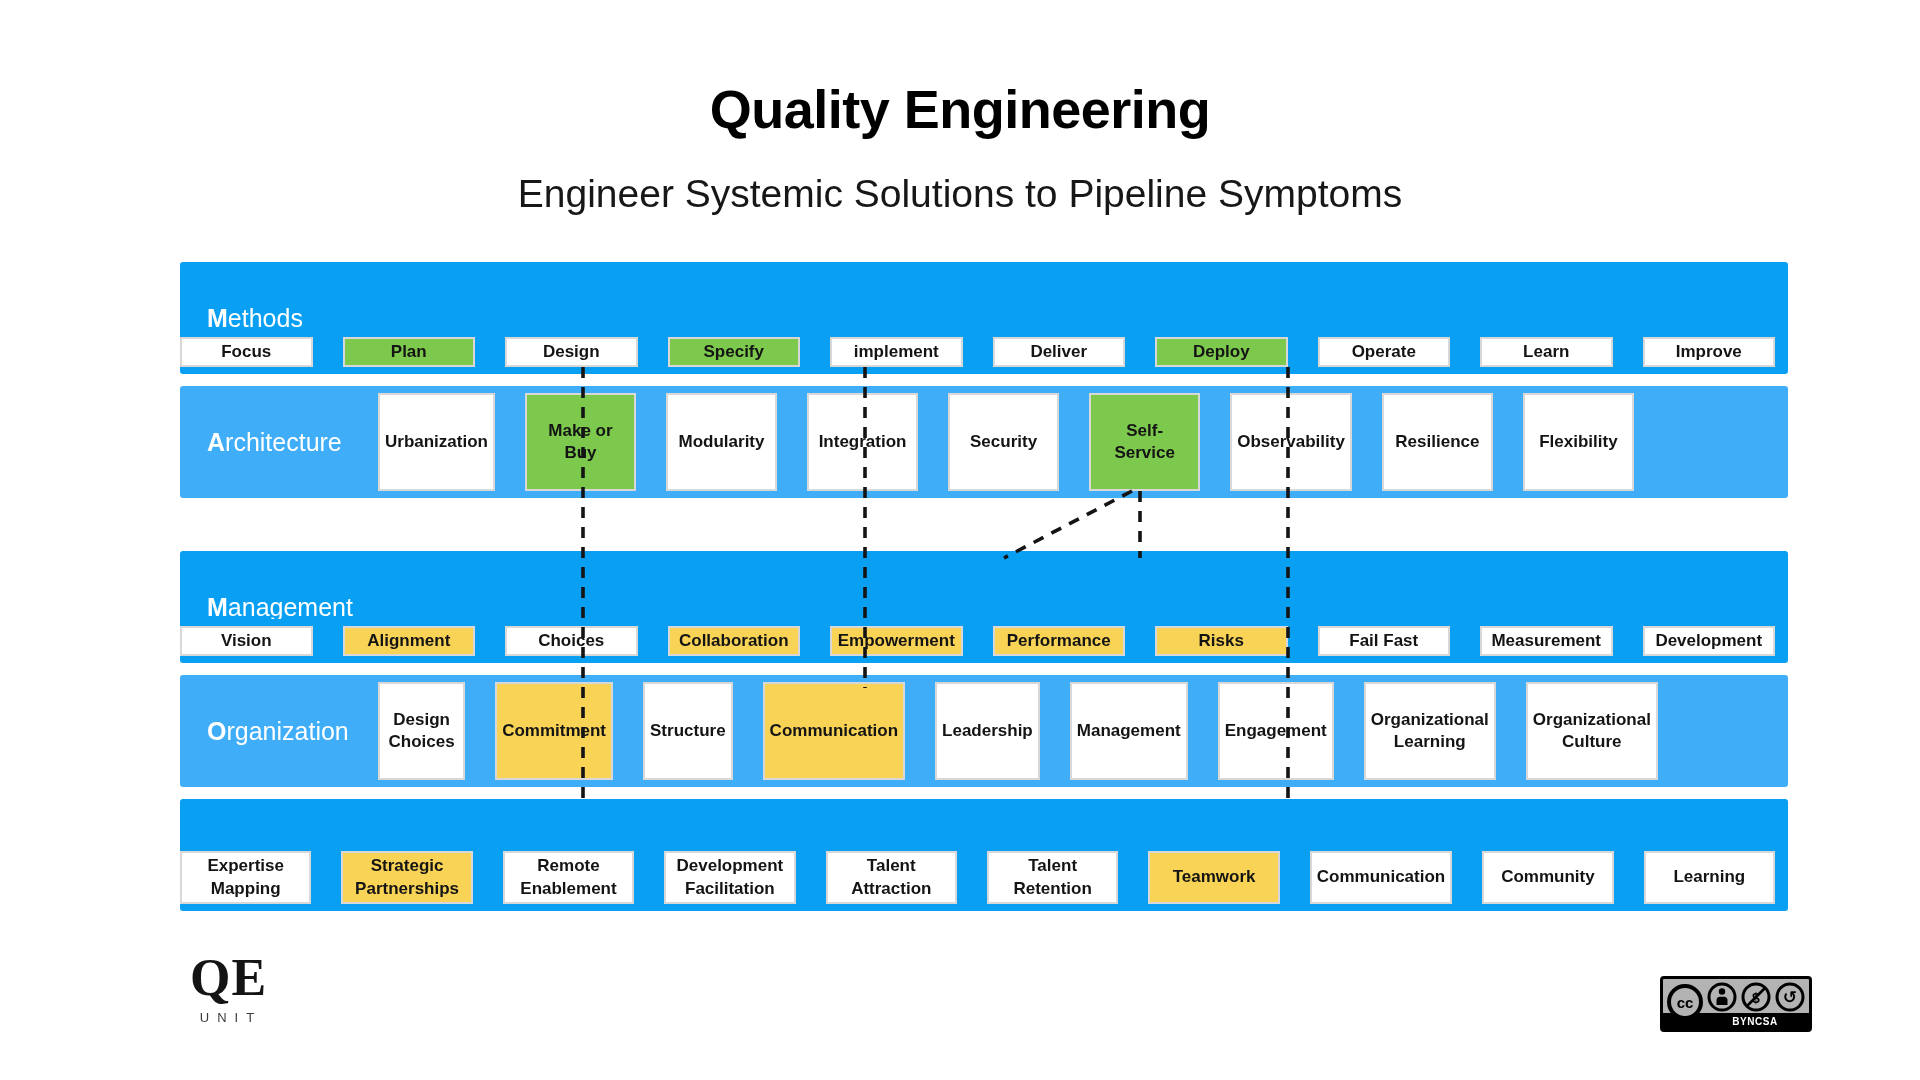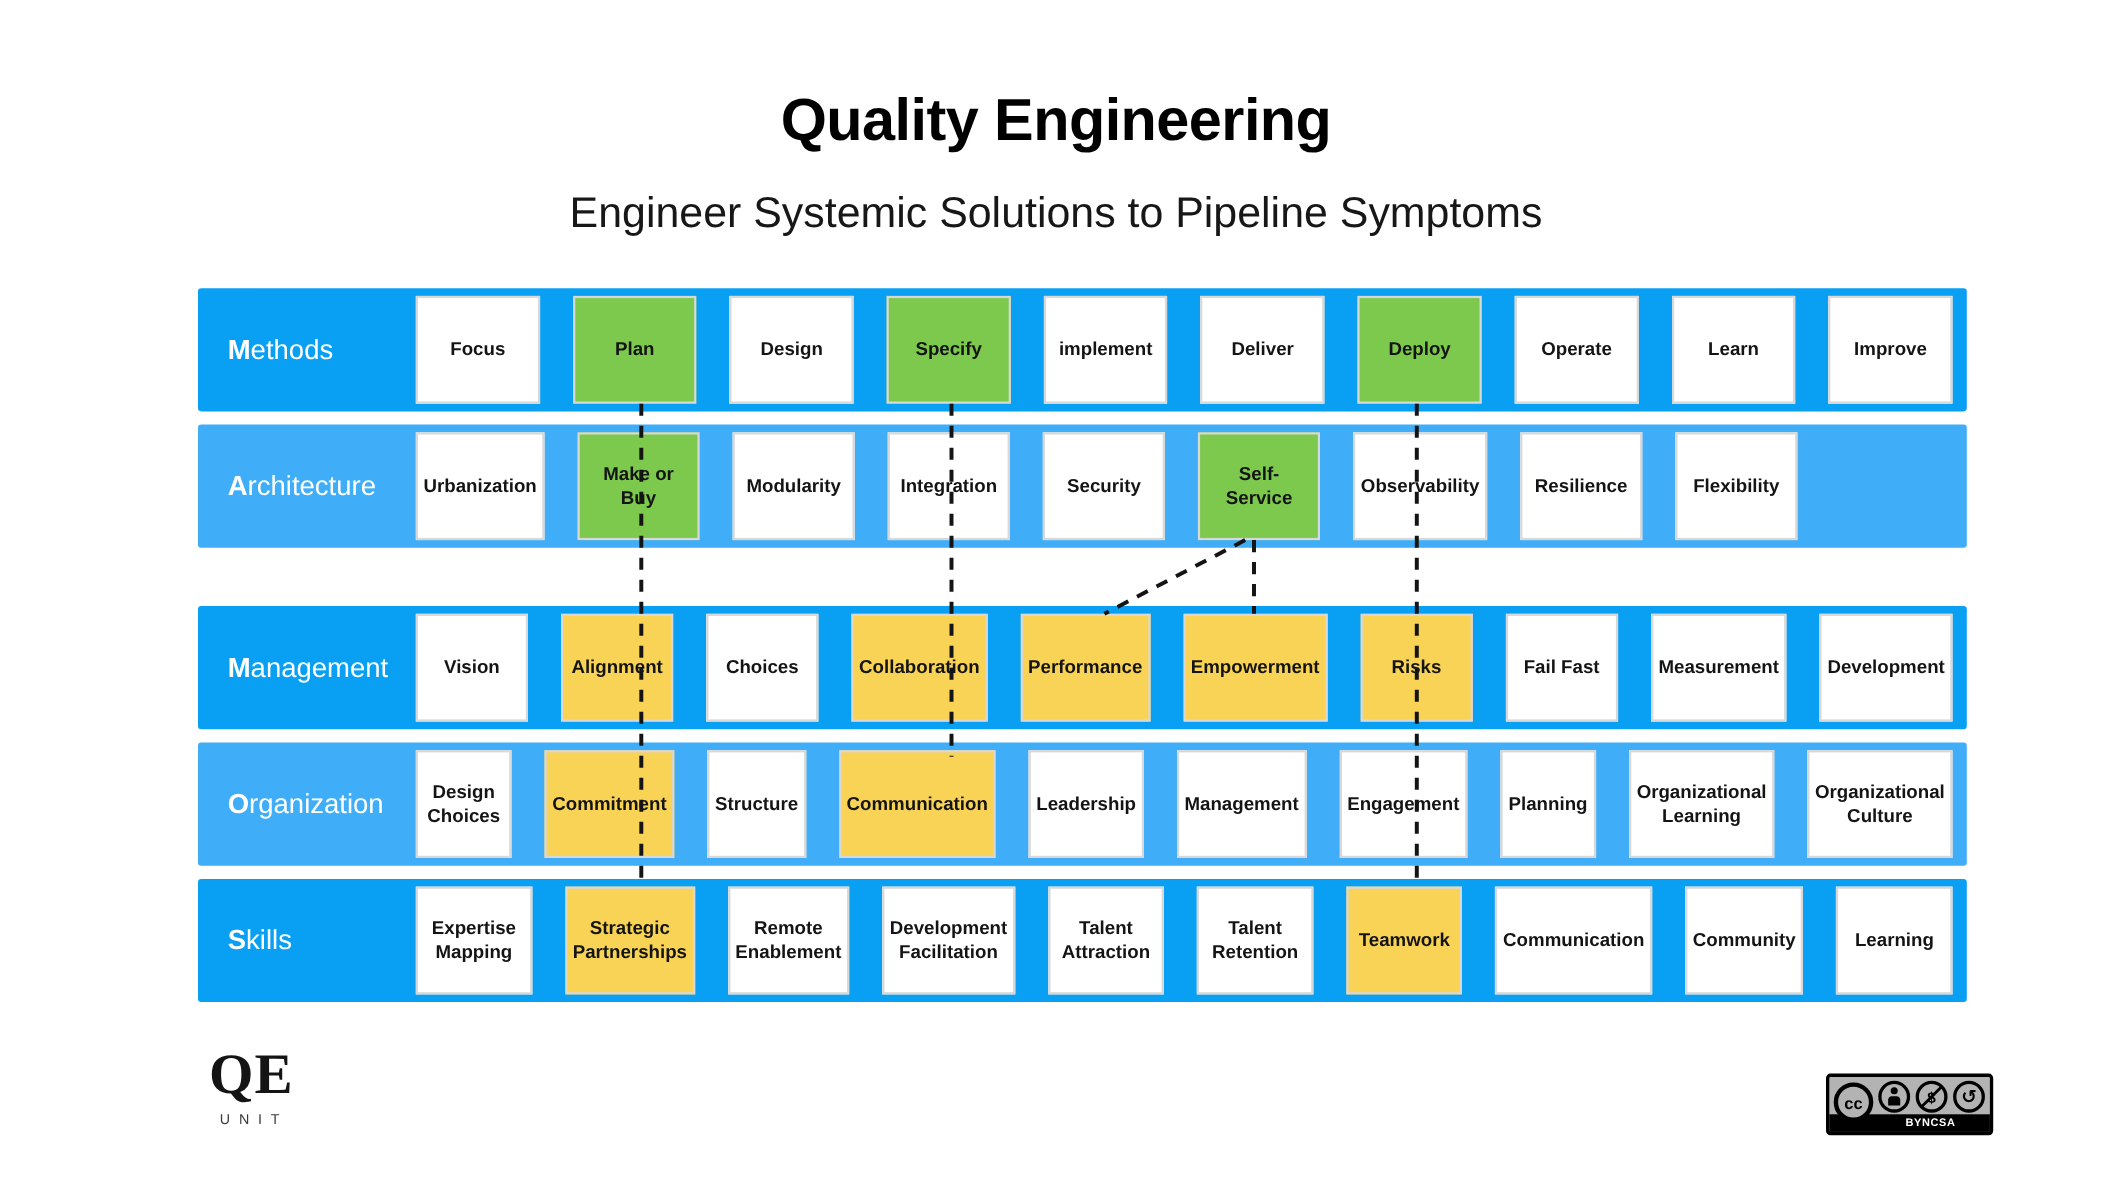--- a/index.html
+++ b/index.html
@@ -15,21 +15,21 @@
   .page-subtitle {
     position:absolute; top:172px; left:0; width:100%;
     text-align:center; font-size:39px; font-weight:400; color:#171717;
   }
 
   .rows { position:absolute; left:180px; top:262px; width:1608px; }
   .band {
     display:flex; height:112px; margin-bottom:12px; border-radius:3px;
   }
   .band:nth-child(2) { margin-bottom:53px; }
-  .band.dark  { background:var(--band-dark,#09a0f4); }
+  .band.dark  { background:var(--band-dark,#09a0f4);flex-direction:column; }
   .band.light { background:var(--band-light,#3fadf7); }
   .band-label {
     width:198px; padding-left:27px; color:#fff; font-size:25px;
     line-height:112px; white-space:nowrap; overflow:hidden;
   }
   .band-label::first-letter { font-weight:700; }
   .cells {
     flex:1; display:grid; grid-template-columns:repeat(10,1fr);
     gap:30px; padding:7px 13px 7px 0;
   }
@@ -163,24 +163,24 @@
           <div class="cell hl-yellow">
             <span class="cell-text">Alignment</span>
           </div>
           <div class="cell">
             <span class="cell-text">Choices</span>
           </div>
           <div class="cell hl-yellow">
             <span class="cell-text">Collaboration</span>
           </div>
           <div class="cell hl-yellow">
+            <span class="cell-text">Empowerment</span>
+          </div>
+          <div class="cell hl-yellow">
             <span class="cell-text">Performance</span>
-          </div>
-          <div class="cell hl-yellow">
-            <span class="cell-text">Empowerment</span>
           </div>
           <div class="cell hl-yellow">
             <span class="cell-text">Risks</span>
           </div>
           <div class="cell">
             <span class="cell-text">Fail Fast</span>
           </div>
           <div class="cell">
             <span class="cell-text">Measurement</span>
           </div>
@@ -205,23 +205,20 @@
             <span class="cell-text">Communication</span>
           </div>
           <div class="cell">
             <span class="cell-text">Leadership</span>
           </div>
           <div class="cell">
             <span class="cell-text">Management</span>
           </div>
           <div class="cell">
             <span class="cell-text">Engagement</span>
-          </div>
-          <div class="cell">
-            <span class="cell-text">Planning</span>
           </div>
           <div class="cell">
             <span class="cell-text">Organizational Learning</span>
           </div>
           <div class="cell">
             <span class="cell-text">Organizational Culture</span>
           </div>
         </div>
       </div>
       <div class="band dark">

